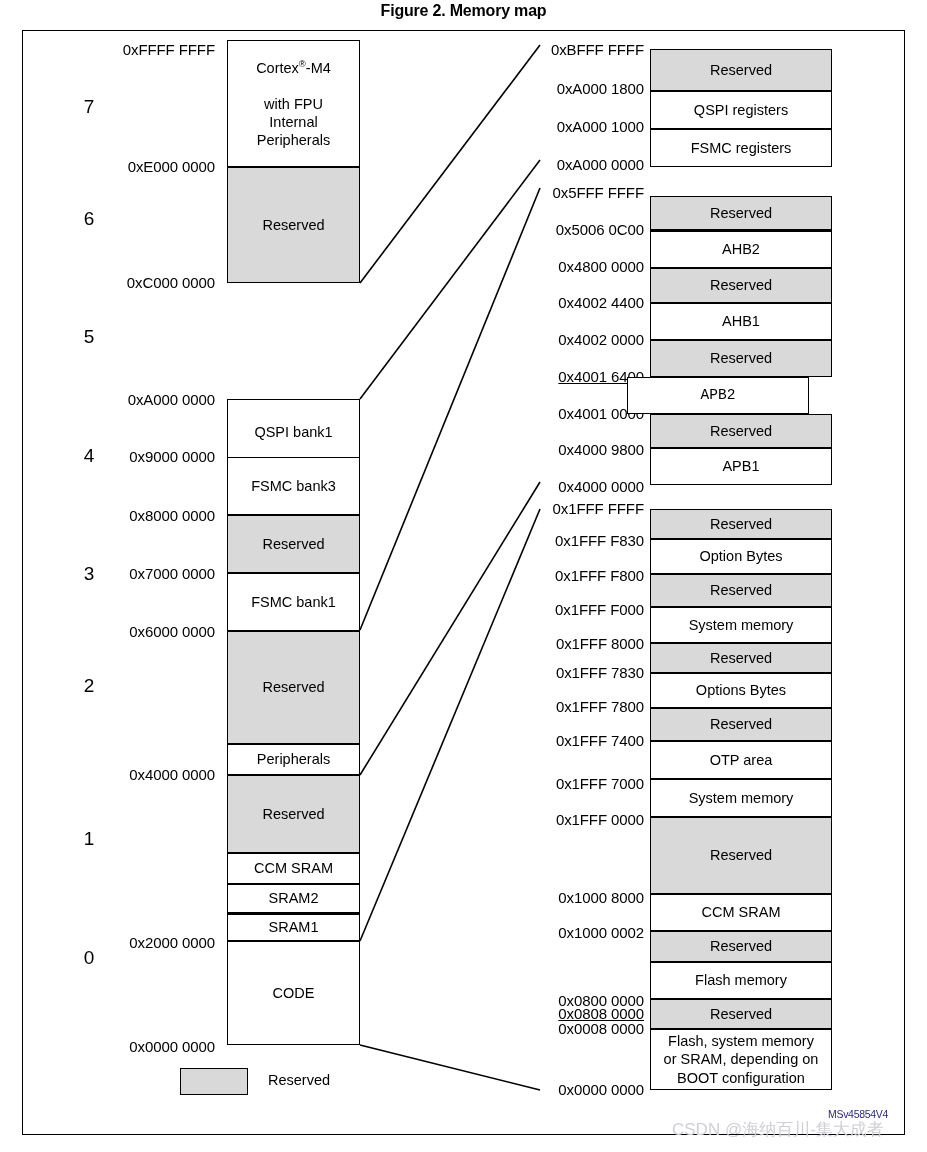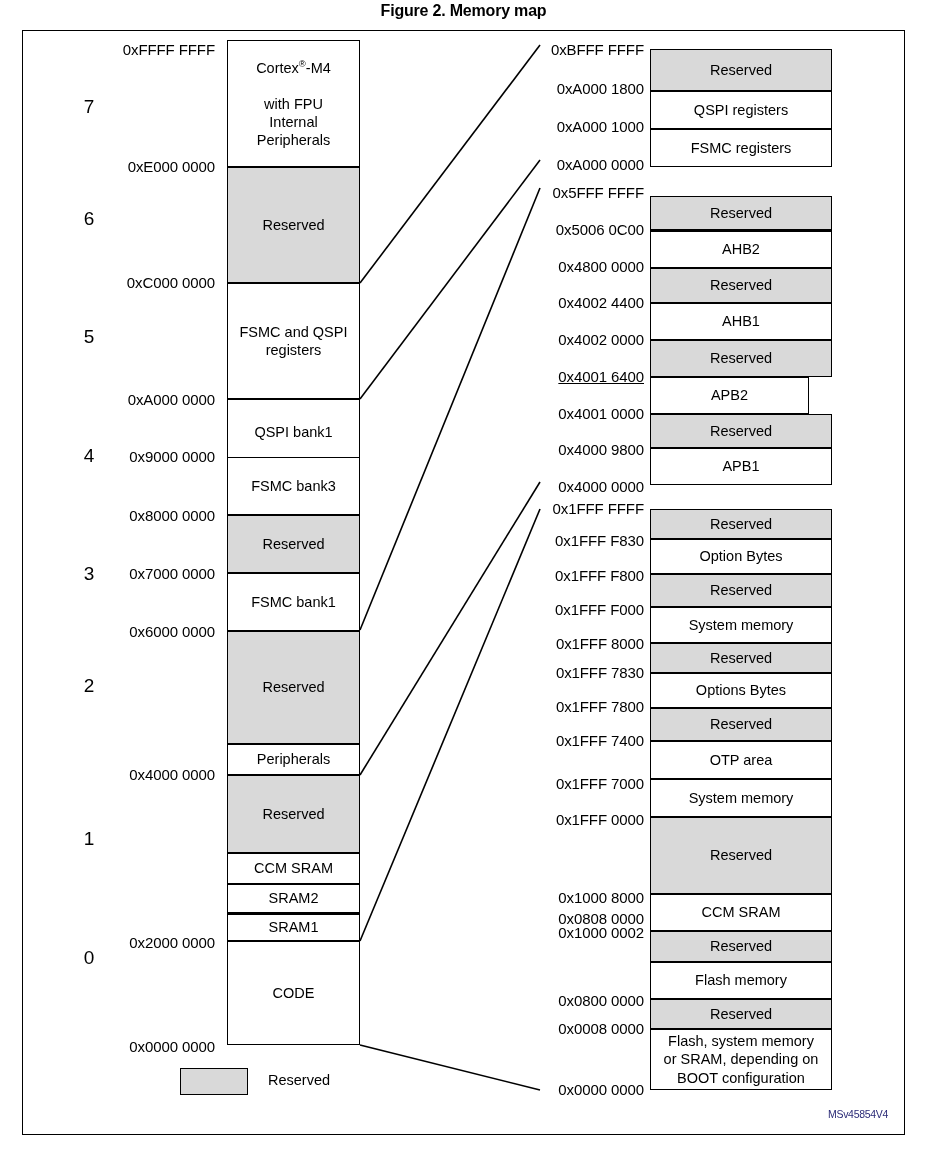--- a/index.html
+++ b/index.html
@@ -174,23 +174,20 @@
       <span>with FPU</span><br>
       <span>Internal</span><br>
       <span>Peripherals</span>
     </span>
   </div>
 
   <div class="blk reserved" style="left:227px; top:167px; width:133px; height:116px;">
     <span class="lbl">Reserved</span>
   </div>
 
-  <div class="blk" style="left:227px; top:283px; width:133px; height:116px;">
-    <span class="lbl">FSMC and QSPI registers</span>
-  </div>
 
   <div class="blk" style="left:227px; top:399px; width:133px; height:66px;">
     <span class="lbl">QSPI bank1</span>
   </div>
 
   <div class="blk" style="left:227px; top:457px; width:133px; height:58px;">
     <span class="lbl">FSMC bank3</span>
   </div>
 
   <div class="blk reserved" style="left:227px; top:515px; width:133px; height:58px;">
@@ -262,21 +259,21 @@
   </div>
   <div class="blk reserved" style="left:650px; top:268px; width:182px; height:35px;">
     <span class="lbl">Reserved</span>
   </div>
   <div class="blk" style="left:650px; top:303px; width:182px; height:37px;">
     <span class="lbl">AHB1</span>
   </div>
   <div class="blk reserved" style="left:650px; top:340px; width:182px; height:37px;">
     <span class="lbl">Reserved</span>
   </div>
-  <div class="blk" style="left:650px; top:377px; width:159px; height:37px;">
+  <div class="blk" style="left:627px; top:377px; width:182px; height:37px;font-family:Liberation Mono, monospace;">
     <span class="lbl">APB2</span>
   </div>
   <div class="blk reserved" style="left:650px; top:414px; width:182px; height:34px;">
     <span class="lbl">Reserved</span>
   </div>
   <div class="blk" style="left:650px; top:448px; width:182px; height:37px;">
     <span class="lbl">APB1</span>
   </div>
 
   <div class="addr right-col" style="left:536px; top:500px;">0x1FFF FFFF</div>
@@ -284,21 +281,21 @@
   <div class="addr right-col" style="left:536px; top:567px;">0x1FFF F800</div>
   <div class="addr right-col" style="left:536px; top:601px;">0x1FFF F000</div>
   <div class="addr right-col" style="left:536px; top:635px;">0x1FFF 8000</div>
   <div class="addr right-col" style="left:536px; top:664px;">0x1FFF 7830</div>
   <div class="addr right-col" style="left:536px; top:698px;">0x1FFF 7800</div>
   <div class="addr right-col" style="left:536px; top:732px;">0x1FFF 7400</div>
   <div class="addr right-col" style="left:536px; top:775px;">0x1FFF 7000</div>
   <div class="addr right-col" style="left:536px; top:811px;">0x1FFF 0000</div>
   <div class="addr right-col" style="left:536px; top:889px;">0x1000 8000</div>
   <div class="addr right-col" style="left:536px; top:924px;">0x1000 0002</div>
-  <div class="addr right-col" style="left:536px; top:910px;">0x0808 0000</div>
+  <div class="addr right-col" style="left:536px; top:1005px;text-decoration:underline;">0x0808 0000</div>
   <div class="addr right-col" style="left:536px; top:992px;">0x0800 0000</div>
   <div class="addr right-col" style="left:536px; top:1020px;">0x0008 0000</div>
   <div class="addr right-col" style="left:536px; top:1081px;">0x0000 0000</div>
 
   <div class="blk reserved" style="left:650px; top:509px; width:182px; height:30px;">
     <span class="lbl">Reserved</span>
   </div>
   <div class="blk" style="left:650px; top:539px; width:182px; height:35px;">
     <span class="lbl">Option Bytes</span>
   </div>
@@ -342,15 +339,16 @@
     <span class="lbl">
       <span>Flash, system memory</span><br>
       <span>or SRAM, depending on</span><br>
       <span>BOOT configuration</span>
     </span>
   </div>
 
   <div id="legend-swatch"></div>
   <div id="legend-label">Reserved</div>
 
+  <div id="csdn-watermark">CSDN @海纳百川-集大成者</div>
   <div id="doc-id">MSv45854V4</div>
 
 </div>
 
 </body></html>

